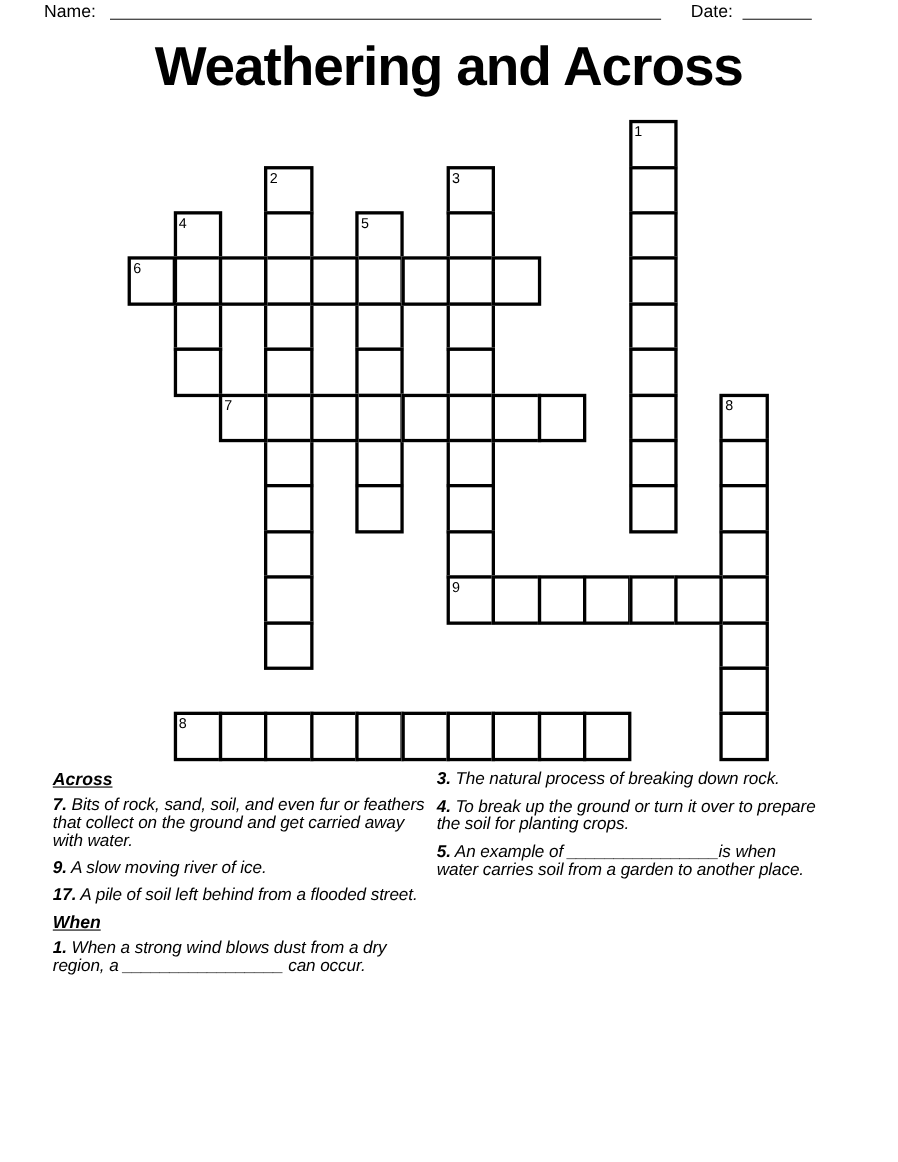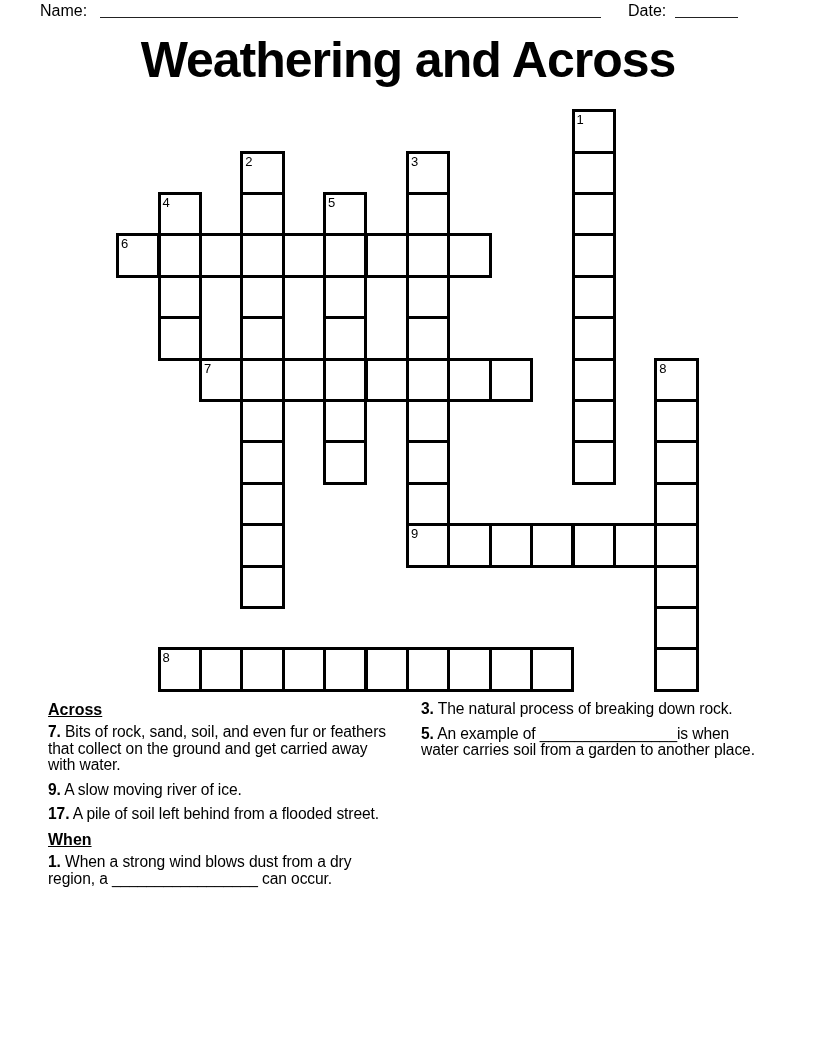--- a/index.html
+++ b/index.html
@@ -32,21 +32,21 @@
     border: 3px solid #000;
   }
   .num {
     position: absolute; left: 2px; top: 0;
     font-size: 13px; line-height: 15px; font-weight: 400;
   }
   
   #clues {
     position: absolute; left: 48px; top: 701px;
     width: 722px;
-    display: flex; gap: 24px;
+    display: flex;  font-style: italic;
   }
   .clue-col { width: 349px; }
   .clue-header {
     font-size: 16px; font-weight: 700;
     text-decoration: underline;
     line-height: 17px;
     margin-bottom: 6px;
   }
   .clue {
     font-size: 15.6px; line-height: 16.6px;
@@ -166,15 +166,16 @@
     <div class="clue-col">
       <div class="clue-header">Across</div>
       <p class="clue"><b>7.</b> Bits of rock, sand, soil, and even fur or feathers that collect on the ground and get carried away with water.</p>
       <p class="clue"><b>9.</b> A slow moving river of ice.</p>
       <p class="clue"><b>17.</b> A pile of soil left behind from a flooded street.</p>
       <div class="clue-header">When</div>
       <p class="clue"><b>1.</b> When a strong wind blows dust from a dry region, a _________________ can occur.</p>
     </div>
     <div class="clue-col">
       <p class="clue"><b>3.</b> The natural process of breaking down rock.</p>
+      <p class="clue"><b>4.</b> To break up the ground or turn it over to prepare the soil for planting crops.</p>
       <p class="clue"><b>5.</b> An example of ________________is when water carries soil from a garden to another place.</p>
     </div>
   </div>
 
 </body></html>

